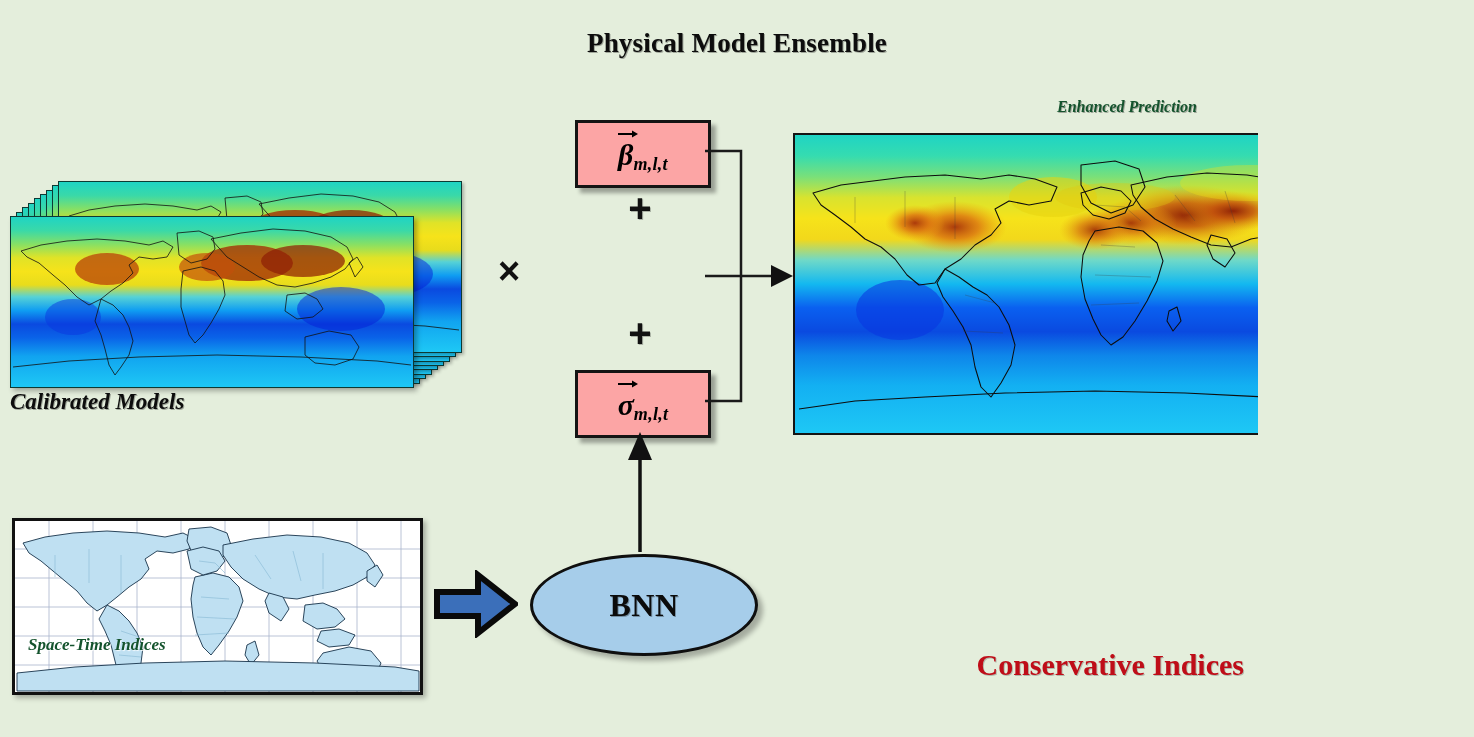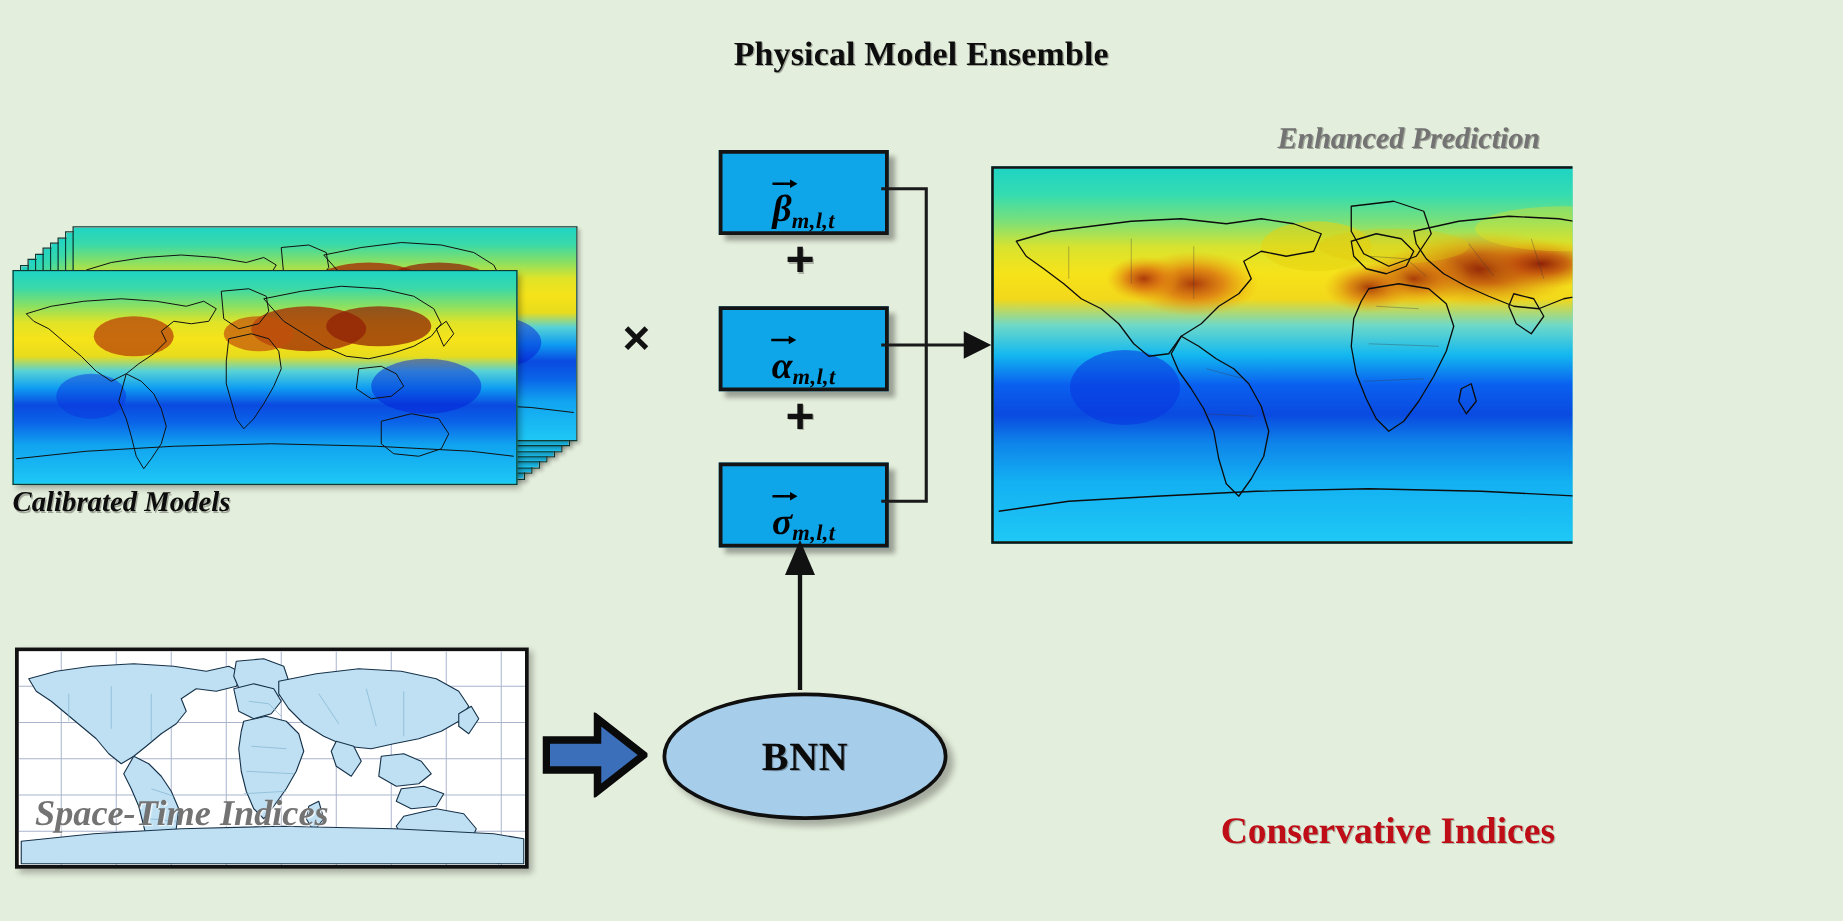--- a/index.html
+++ b/index.html
@@ -26,24 +26,24 @@
     font-weight: bold;
     color: #0d0d0d;
     letter-spacing: .2px;
     text-shadow: 1px 1px 0 rgba(0,0,0,.30);
   }
   .label-enhanced {
     position: absolute;
     left: 793px; top: 98px;
     width: 668px;
     text-align: center;
-    font-size: 24px;
+    font-size: 16px;
     font-style: italic;
     font-weight: bold;
-    color: #737373;
+    color: #14532d;
     text-shadow: 1px 1px 0 rgba(0,0,0,.30);
   }
   .label-calibrated {
     position: absolute;
     left: 10px; top: 389px;
     width: 425px;
     text-align: left;
     font-size: 23px;
     font-style: italic;
     font-weight: bold;
@@ -54,24 +54,24 @@
     position: absolute;
     right: 14px; top: 648px;
     font-size: 30px;
     font-weight: bold;
     color: #bf0d18;
     text-shadow: 1px 1px 0 rgba(0,0,0,.22);
   }
   .label-spacetime {
     position: absolute;
     left: 28px; top: 635px;
-    font-size: 29px;
+    font-size: 17px;
     font-style: italic;
     font-weight: bold;
-    color: #737373;
+    color: #14532d;
     text-shadow: 1px 1px 1px rgba(255,255,255,.85);
     z-index: 6;
     white-space: nowrap;
   }
 
   
   .op-times {
     position: absolute;
     left: 498px; top: 252px;
     font-size: 38px;
@@ -94,25 +94,25 @@
   }
   .op-plus.p1 { top: 188px; }
   .op-plus.p2 { top: 313px; }
 
   
   .param-box {
     position: absolute;
     left: 575px;
     width: 130px;
     height: 62px;
-    background: #0ea5e9;
+    background: #fca5a5;
     border: 3px solid #141414;
     box-shadow: 5px 5px 4px rgba(0,0,0,.33);
     display: flex;
-    align-items: flex-end;
+    align-items: center;
     justify-content: center;
   }
   .param-box.b1 { top: 120px; }
   .param-box.b2 { top: 245px; }
   .param-box.b3 { top: 370px; }
   .param-sym {
     font-size: 27px;
     font-weight: bold;
     font-style: italic;
     color: #000;
@@ -638,31 +638,20 @@
           <line x1="1" y1="6" x2="18" y2="6" stroke="#000" stroke-width="2"></line>
           <polygon points="21,6 15,2.6 15,9.4" fill="#000"></polygon>
         </svg>
         <span>β</span>
       </span><span class="sub">m,l,t</span>
     </span>
   </div>
 
   <div class="op-plus p1">+</div>
 
-  <div class="param-box b2">
-    <span class="param-sym">
-      <span class="greek">
-        <svg class="vec" viewBox="0 0 21 10">
-          <line x1="1" y1="6" x2="18" y2="6" stroke="#000" stroke-width="2"></line>
-          <polygon points="21,6 15,2.6 15,9.4" fill="#000"></polygon>
-        </svg>
-        <span>α</span>
-      </span><span class="sub">m,l,t</span>
-    </span>
-  </div>
 
   <div class="op-plus p2">+</div>
 
   <div class="param-box b3">
     <span class="param-sym">
       <span class="greek">
         <svg class="vec" viewBox="0 0 21 10">
           <line x1="1" y1="6" x2="18" y2="6" stroke="#000" stroke-width="2"></line>
           <polygon points="21,6 15,2.6 15,9.4" fill="#000"></polygon>
         </svg>

